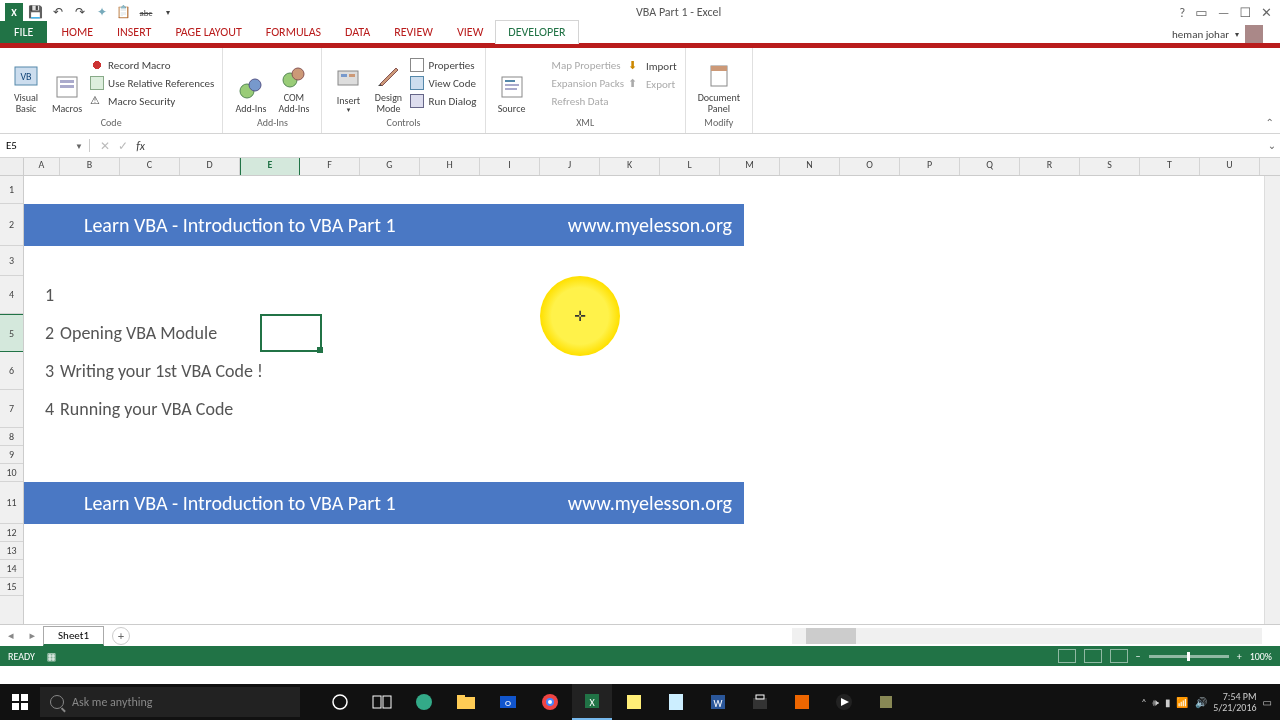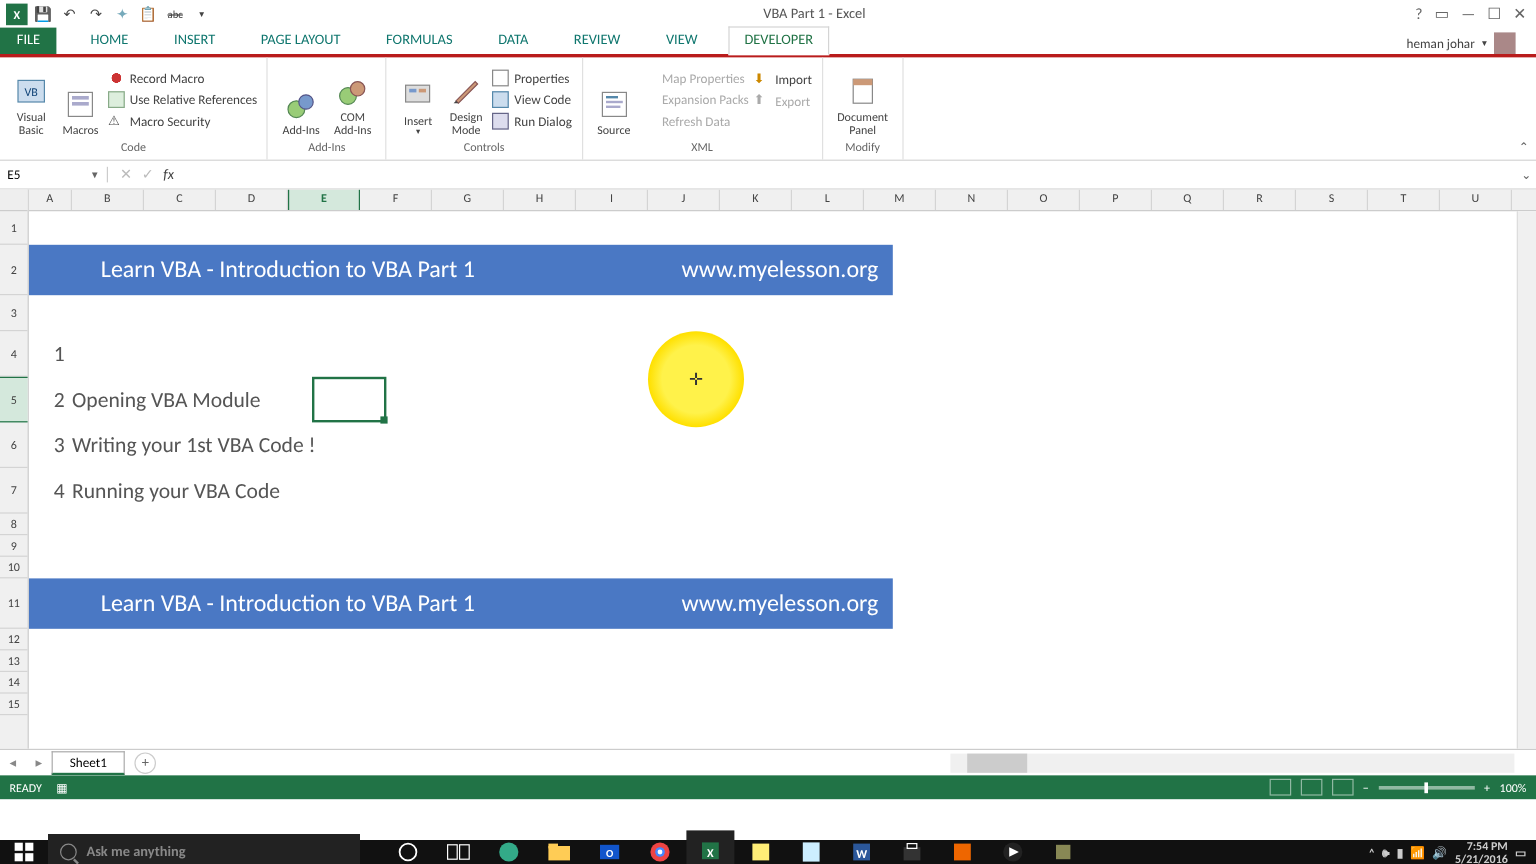--- a/index.html
+++ b/index.html
@@ -7,23 +7,23 @@
 
 
 .titlebar { height: 24px; background: #fff; display: flex; align-items: center; font-size: 11px; }
 .qat { display: flex; align-items: center; gap: 2px; padding-left: 4px; }
 .qat .ico { width: 20px; height: 20px; display: flex; align-items: center; justify-content: center; color: #444; font-size: 12px; }
 .excel-logo { width: 18px; height: 18px; background: #217346; color: #fff; font-size: 10px; font-weight: bold; display: flex; align-items: center; justify-content: center; }
 .title-center { flex: 1; text-align: center; color: #555; font-size: 12px; }
 .title-right { display: flex; align-items: center; gap: 10px; padding-right: 8px; color: #666; font-size: 13px; }
 
 
-.ribbon-tabs { height: 24px; display: flex; align-items: flex-end; border-bottom: 3px solid #b91c1c; gap: 14px; }
+.ribbon-tabs { height: 24px; display: flex; align-items: flex-end; border-bottom: 5px solid #b91c1c; }
 .file-tab { background: #217346; color: #fff; padding: 4px 14px; font-size: 12px; margin-right: 2px; }
-.tab { padding: 4px 12px; font-size: 12px; color: #0f766e; text-transform: uppercase; }
+.tab { padding: 4px 12px; font-size: 12px; color: #b91c1c; text-transform: uppercase; }
 .tab.active { color: #217346; border: 1px solid #d4d4d4; border-bottom: 1px solid #fff; margin-bottom: -1px; background: #fff; }
 .user-area { margin-left: auto; display: flex; align-items: center; gap: 6px; padding-right: 17px; font-size: 11px; color: #444; }
 .user-area .avatar { width: 18px; height: 18px; background: #a88; }
 
 
 .ribbon { height: 86px; background: #fff; border-bottom: 1px solid #d4d4d4; display: flex; position: relative; }
 .group { border-right: 1px solid #e0e0e0; padding: 2px 6px; display: flex; flex-direction: column; }
 .group-row { display: flex; flex: 1; }
 .group-label { text-align: center; font-size: 10px; color: #666; padding-bottom: 2px; }
 .bigbtn { display: flex; flex-direction: column; align-items: center; justify-content: flex-end; padding: 2px 6px; font-size: 10px; color: #444; text-align: center; line-height: 1.1; }
@@ -80,21 +80,21 @@
 .hscroll-thumb { position: absolute; left: 14px; width: 50px; height: 100%; background: #ccc; }
 
 
 .statusbar { height: 20px; background: #217346; color: #fff; font-size: 10px; display: flex; align-items: center; padding: 0 8px; }
 .statusbar .right { margin-left: auto; display: flex; align-items: center; gap: 8px; }
 .viewbtn { width: 18px; height: 14px; border: 1px solid rgba(255,255,255,0.5); }
 .zoom-slider { width: 80px; height: 3px; background: rgba(255,255,255,0.5); position: relative; }
 .zoom-slider::after { content:''; position:absolute; left: 38px; top:-3px; width:3px; height:9px; background:#fff; }
 
 
-.taskbar { position: absolute; bottom: 0; left: 0; right: 0; height: 20px; background: #111; display: flex; align-items: center; font-weight: bold; }
+.taskbar { position: absolute; bottom: 0; left: 0; right: 0; height: 36px; background: #111; display: flex; align-items: center; }
 .start { width: 40px; height: 36px; display: flex; align-items: center; justify-content: center; }
 .start svg { width: 16px; height: 16px; }
 .search { flex: 0 0 260px; height: 30px; background: #222; display: flex; align-items: center; padding: 0 10px; color: #888; font-size: 12px; gap: 8px; }
 .search .sico2 { width: 14px; height: 14px; border: 1.5px solid #888; border-radius: 50%; position: relative; }
 .search .sico2::after { content:''; position:absolute; width:5px; height:1.5px; background:#888; bottom:-2px; right:-3px; transform:rotate(45deg); }
 .task-icons { display: flex; align-items: center; gap: 2px; margin-left: 20px; }
 .task-icons .ticon { width: 40px; height: 36px; display: flex; align-items: center; justify-content: center; }
 .task-icons .ticon.active { border-bottom: 2px solid #76b9ed; background: #222; }
 .tray { margin-left: auto; display: flex; align-items: center; gap: 6px; color: #ccc; font-size: 10px; padding-right: 8px; }
 .tray .clock { text-align: right; line-height: 1.1; }

